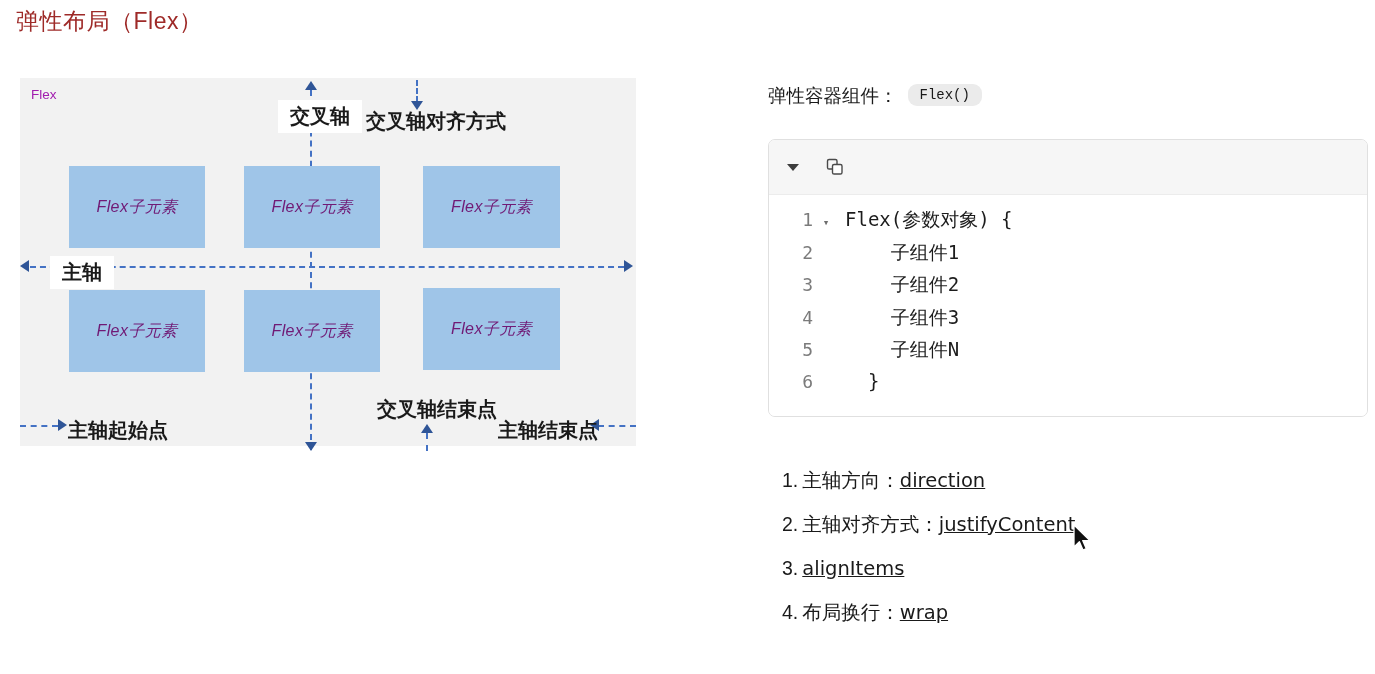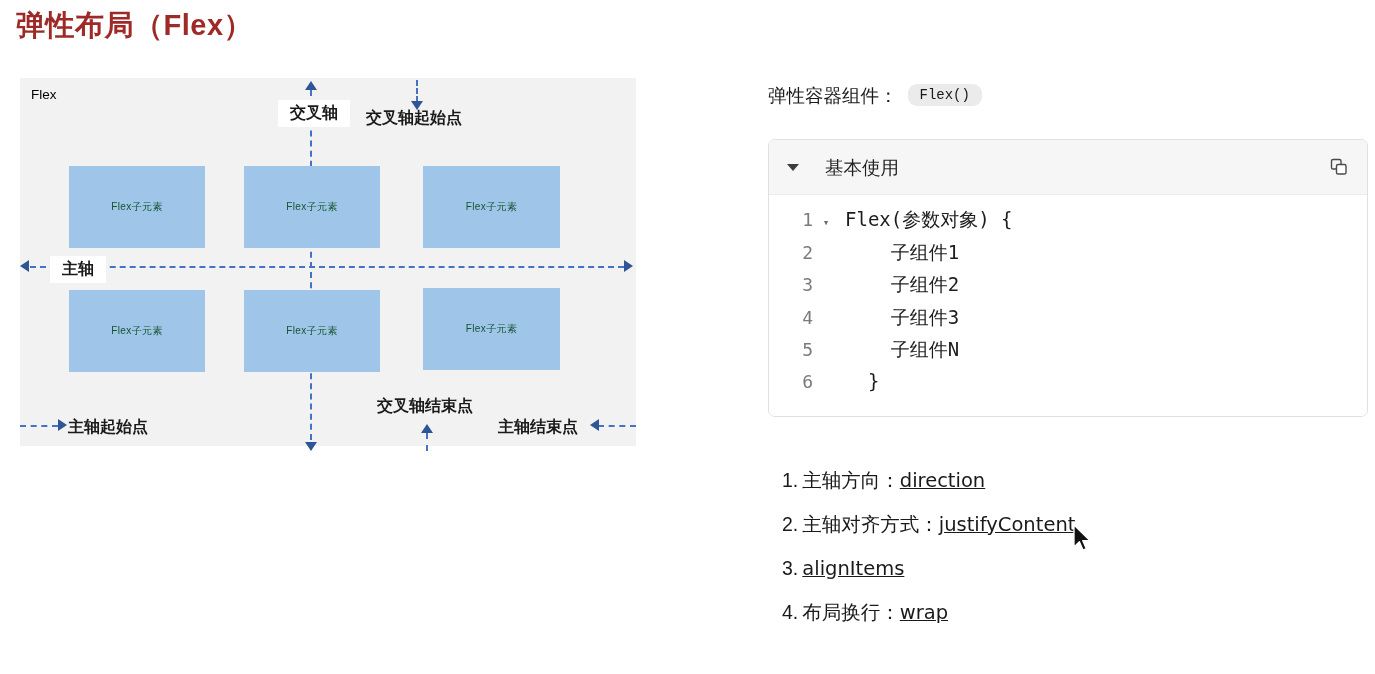--- a/index.html
+++ b/index.html
@@ -14,53 +14,54 @@
     overflow: hidden;
     font-family: "Liberation Sans", "DejaVu Sans", sans-serif;
     color: #1a1a1a;
   }
 
   
   #page-title {
     position: absolute;
     left: 16px;
     top: 6px;
-    font-size: 29px;
-    font-weight: 700;
+    font-size: 23px;
+    font-weight: 400;
     color: #9e2a28;
     letter-spacing: 0.5px;
     white-space: nowrap;
   }
 
   
   #flex-diagram {
     position: absolute;
     left: 20px;
     top: 78px;
     width: 616px;
     height: 368px;
     background: #f2f2f2;
   }
   #diagram-caption {
     position: absolute;
     left: 11px;
     top: 9px;
     font-size: 13.5px;
-    color: #000000;
+    color: #a21caf;
   }
 
   .flex-child {
     position: absolute;
     background: #9fc5e8;
-    color: #14532d;
-    font-size: 10px;
+    color: #701a75;
+    font-size: 16px;
     display: flex;
     align-items: center;
     justify-content: center;
     letter-spacing: 0.4px;
+    font-style: italic;
   }
 
   
   .axis-line-h {
     position: absolute;
     height: 0;
     border-top: 2px dashed #4472c4;
   }
   .axis-line-v {
     position: absolute;
@@ -73,21 +74,21 @@
     width: 0;
     height: 0;
   }
   .arrow-left  { border-top: 6px solid transparent; border-bottom: 6px solid transparent; border-right: 9px solid #2f5597; }
   .arrow-right { border-top: 6px solid transparent; border-bottom: 6px solid transparent; border-left: 9px solid #2f5597; }
   .arrow-up    { border-left: 6px solid transparent; border-right: 6px solid transparent; border-bottom: 9px solid #2f5597; }
   .arrow-down  { border-left: 6px solid transparent; border-right: 6px solid transparent; border-top: 9px solid #2f5597; }
 
   .axis-label {
     position: absolute;
-    font-size: 16px;
+    font-size: 20px;
     font-weight: 700;
     color: #1a1a1a;
     white-space: nowrap;
   }
   .axis-label.boxed {
     background: #ffffff;
     padding: 3px 12px;
   }
 
   
@@ -235,21 +236,21 @@
   <div class="axis-line-v" style="left:406px; top:355px; height:18px;"></div>
   <div class="arrow arrow-up" style="left:401px; top:346px;"></div>
 
   <div class="axis-line-h" style="left:0px; top:347px; width:38px;"></div>
   <div class="arrow arrow-right" style="left:38px; top:341px;"></div>
 
   <div class="axis-line-h" style="left:578px; top:347px; width:38px;"></div>
   <div class="arrow arrow-left" style="left:570px; top:341px;"></div>
 
   <div class="axis-label boxed" style="left:258px; top:22px;">交叉轴</div>
-  <div class="axis-label" style="left:346px; top:30px;">交叉轴起始点</div>
+  <div class="axis-label" style="left:346px; top:30px;">交叉轴对齐方式</div>
   <div class="axis-label boxed" style="left:30px; top:178px;">主轴</div>
   <div class="axis-label" style="left:357px; top:318px;">交叉轴结束点</div>
   <div class="axis-label" style="left:48px; top:339px;">主轴起始点</div>
   <div class="axis-label" style="left:478px; top:339px;">主轴结束点</div>
 
   <div class="flex-child" style="left:49px; top:88px; width:136px; height:82px;">Flex子元素</div>
   <div class="flex-child" style="left:224px; top:88px; width:136px; height:82px;">Flex子元素</div>
   <div class="flex-child" style="left:403px; top:88px; width:137px; height:82px;">Flex子元素</div>
 
   <div class="flex-child" style="left:49px; top:212px; width:136px; height:82px;">Flex子元素</div>
@@ -260,21 +261,20 @@
 <div id="right-panel">
 
   <div id="component-heading">
     <span>弹性容器组件：</span>
     <span class="code-chip">Flex()</span>
   </div>
 
   <div id="code-card">
     <div id="code-card-header">
       <span class="caret"></span>
-      <span id="code-card-title">基本使用</span>
       <span id="copy-icon">
         <svg viewBox="0 0 20 20" width="20" height="20" fill="none" stroke="currentColor" stroke-width="1.4">
           <rect x="2.5" y="2.5" width="9.5" height="9.5" rx="1.6"></rect>
           <rect x="7.5" y="7.5" width="9.5" height="9.5" rx="1.6" fill="#ffffff"></rect>
         </svg>
       </span>
     </div>
 
     <div id="code-body">
       <div class="code-line">

